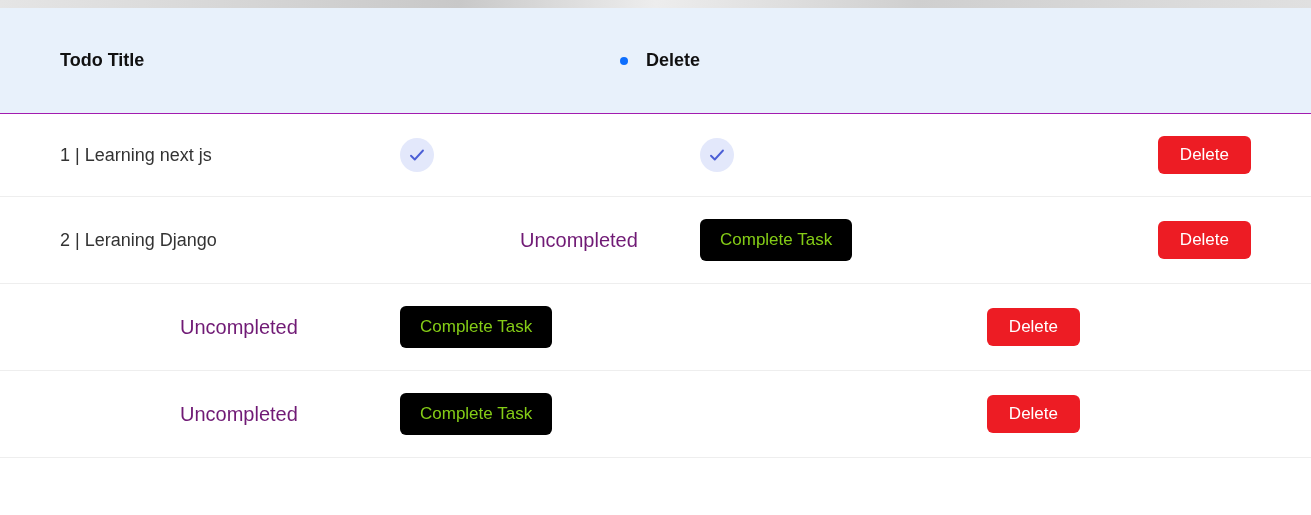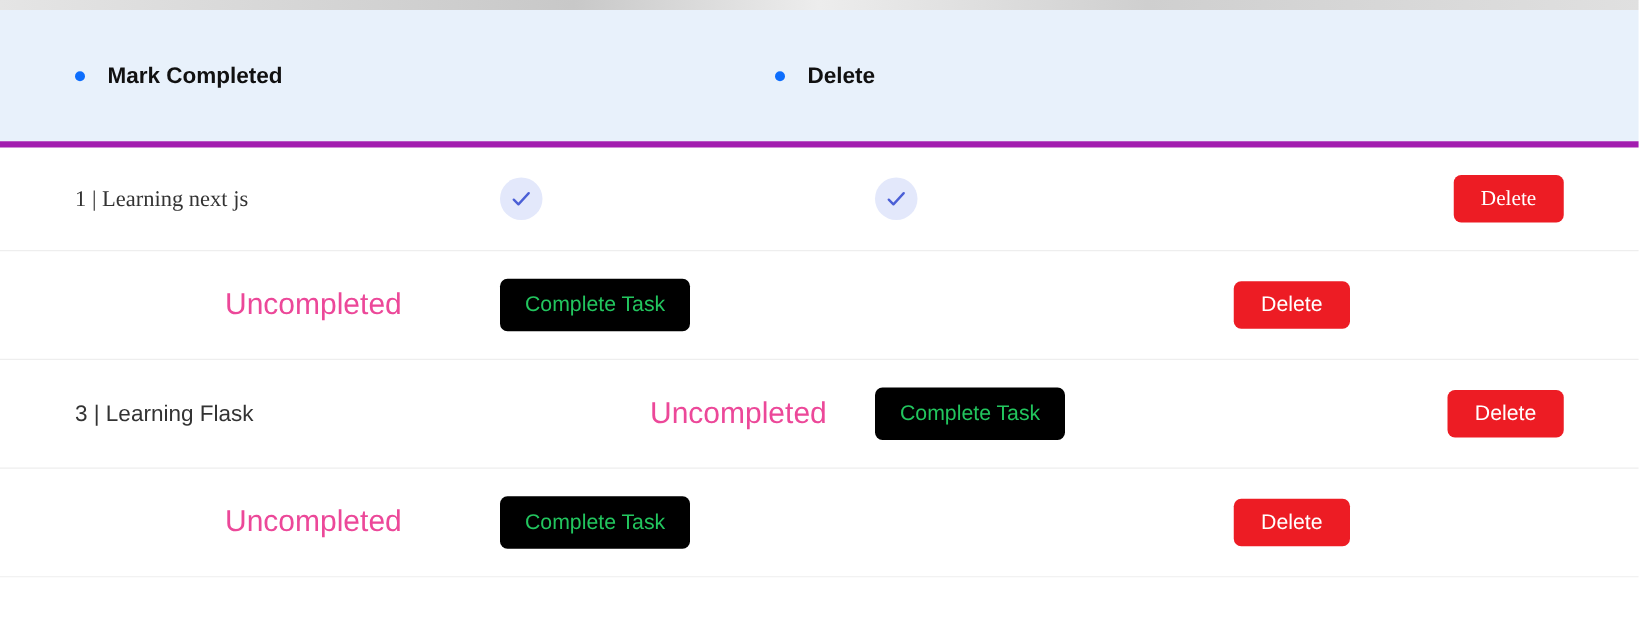--- a/index.html
+++ b/index.html
@@ -39,28 +39,28 @@
     }
     .tbody { }
     .row {
       display: grid;
       grid-template-columns: 340px 300px 380px 1fr;
       align-items: center;
       padding: 22px 60px;
       border-bottom: 1px solid #eee;
       min-height: 78px;
     }
-    .row:first-child { border-top: 5px solid #a21caf; font-family: Liberation Serif, serif; }
+    .row:first-child { border-top: 1px solid #a21caf; }
     .cell-title {
       font-size: 18px;
       color: #333;
     }
     .cell-completed {
-      font-size: 24px;
-      color: #ec4899;
+      font-size: 20px;
+      color: #701a75;
       display: flex;
       align-items: flex-end;
     }
     .cell-mark {
       display: flex;
       align-items: center;
     }
     .cell-delete {
       display: flex;
       align-items: center;
@@ -71,21 +71,21 @@
       height: 34px;
       border-radius: 50%;
       background: #e3e8fb;
       display: flex;
       align-items: center;
       justify-content: center;
     }
     .check-badge svg { width: 18px; height: 18px; }
     .btn-complete {
       background: #000;
-      color: #22c55e;
+      color: #84cc16;
       border: none;
       padding: 11px 20px;
       font-size: 17px;
       border-radius: 6px;
       cursor: pointer;
       font-family: inherit;
     }
     .btn-delete {
       background: #ed1c24;
       color: #fff;
@@ -101,22 +101,21 @@
     }
   </style>
 </head>
 <body>
 
 <div class="top-strip"></div>
 
 <div class="table">
   <div class="thead">
     <div class="th">
-      <span class="blue-dot"></span>
-      <span>Mark Completed</span>
+      <span>Todo Title</span>
     </div>
     <div class="th right">
       <span class="blue-dot"></span>
       <span>Delete</span>
     </div>
   </div>
 
   <div class="tbody" id="tbody">
       <div class="row">
         <div class="cell-title">1 | Learning next js</div>
@@ -132,32 +131,32 @@
             <svg viewBox="0 0 24 24" fill="none" stroke="#4b5fd6" stroke-width="2.5" stroke-linecap="round" stroke-linejoin="round">
               <polyline points="4 13 9 18 20 6"></polyline>
             </svg>
           </span>
         </div>
         <div class="cell-delete">
           <button class="btn-delete">Delete</button>
         </div>
       </div>
       <div class="row">
+        <div class="cell-title">2 | Leraning Django</div>
         <div class="cell-completed">
           <span class="uncompleted-text">Uncompleted</span>
         </div>
         <div class="cell-mark">
           <button class="btn-complete">Complete Task</button>
         </div>
         <div class="cell-delete">
           <button class="btn-delete">Delete</button>
         </div>
       </div>
       <div class="row">
-        <div class="cell-title">3 | Learning Flask</div>
         <div class="cell-completed">
           <span class="uncompleted-text">Uncompleted</span>
         </div>
         <div class="cell-mark">
           <button class="btn-complete">Complete Task</button>
         </div>
         <div class="cell-delete">
           <button class="btn-delete">Delete</button>
         </div>
       </div>

